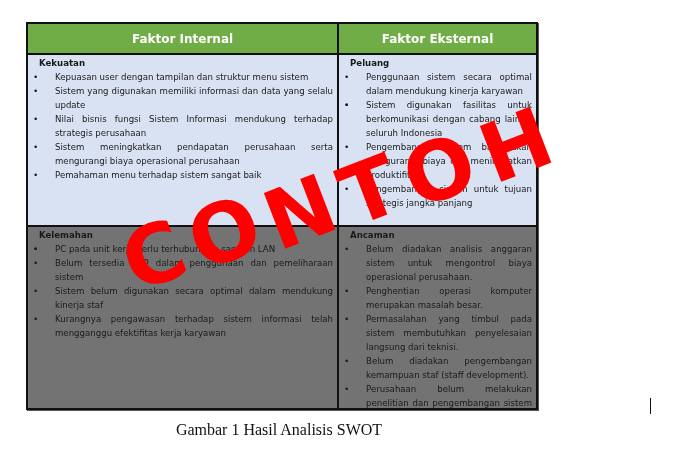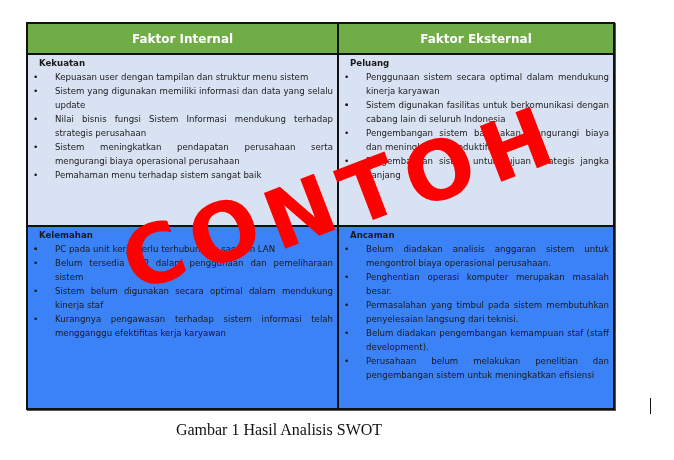--- a/index.html
+++ b/index.html
@@ -11,21 +11,21 @@
       width: 674px;
       height: 460px;
       position: relative;
       overflow: hidden;
       font-family: "DejaVu Sans", sans-serif;
     }
     .swot-table {
       position: absolute;
       left: 26px;
       top: 22px;
-      width: 589px;
+      width: 512px;
       height: 388px;
       border: 2px solid #111;
       box-sizing: border-box;
       box-shadow: 1px 1px 0 #555;
       display: grid;
       grid-template-columns: 311px 1fr;
       grid-template-rows: 31px 172px 1fr;
     }
     .hdr {
       background: #70ad47;
@@ -42,21 +42,21 @@
     .hdr.left { border-right: 2px solid #111; }
     .cell {
       box-sizing: border-box;
       padding: 2px 4px 0 3px;
       font-size: 8.6px;
       line-height: 14px;
       color: #1a1a1a;
       overflow: hidden;
     }
     .cell.top { background: #d9e2f3; border-bottom: 2px solid #111; }
-    .cell.bottom { background: #3b82f6; }
+    .cell.bottom { background: #737373; }
     .cell.left { border-right: 2px solid #111; }
     .cell-title {
       font-weight: bold;
       font-size: 8.6px;
       line-height: 13px;
       margin-left: 8px;
     }
     ul.items {
       list-style: none;
       margin: 0;

